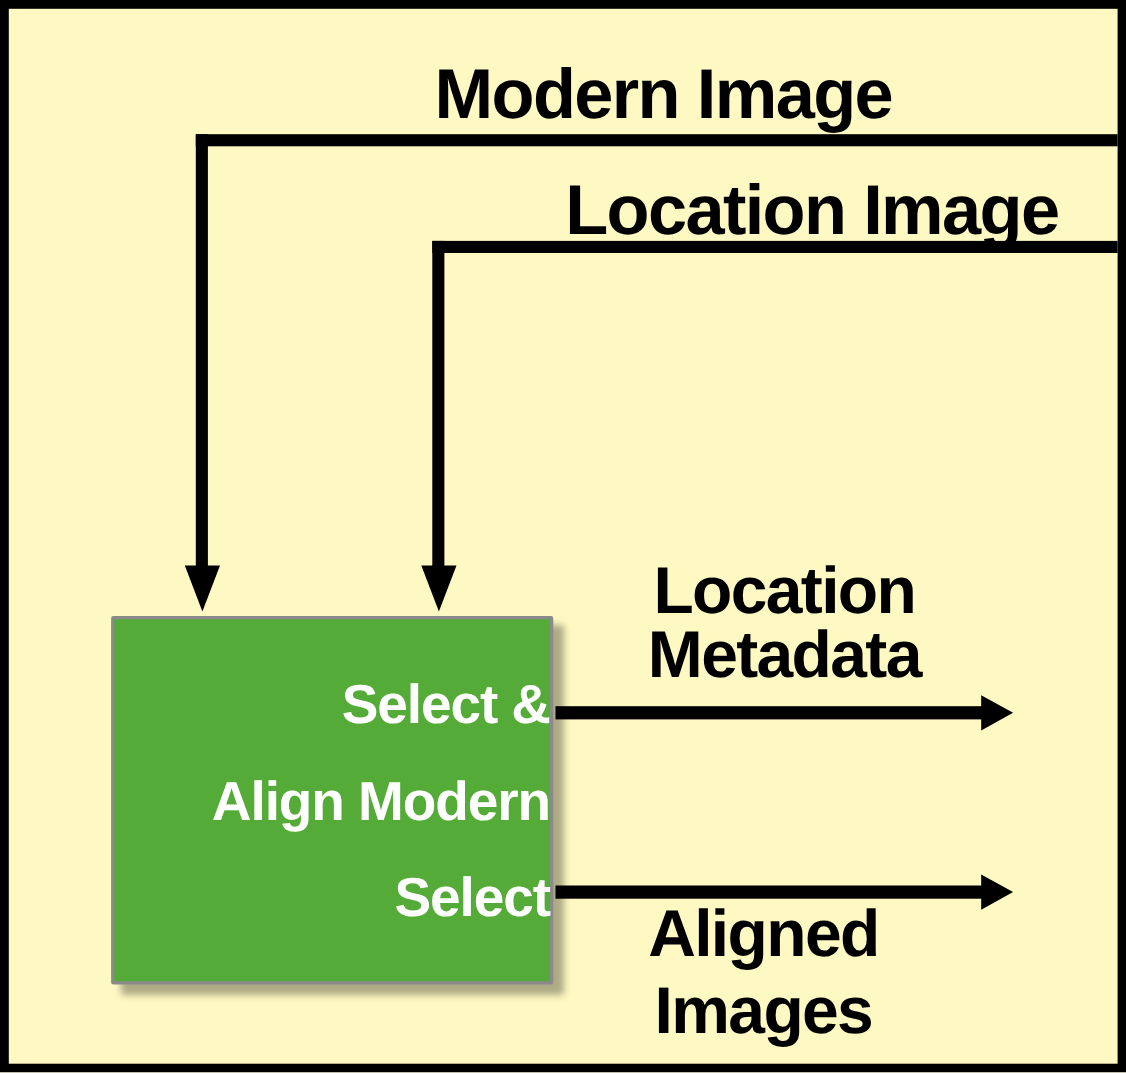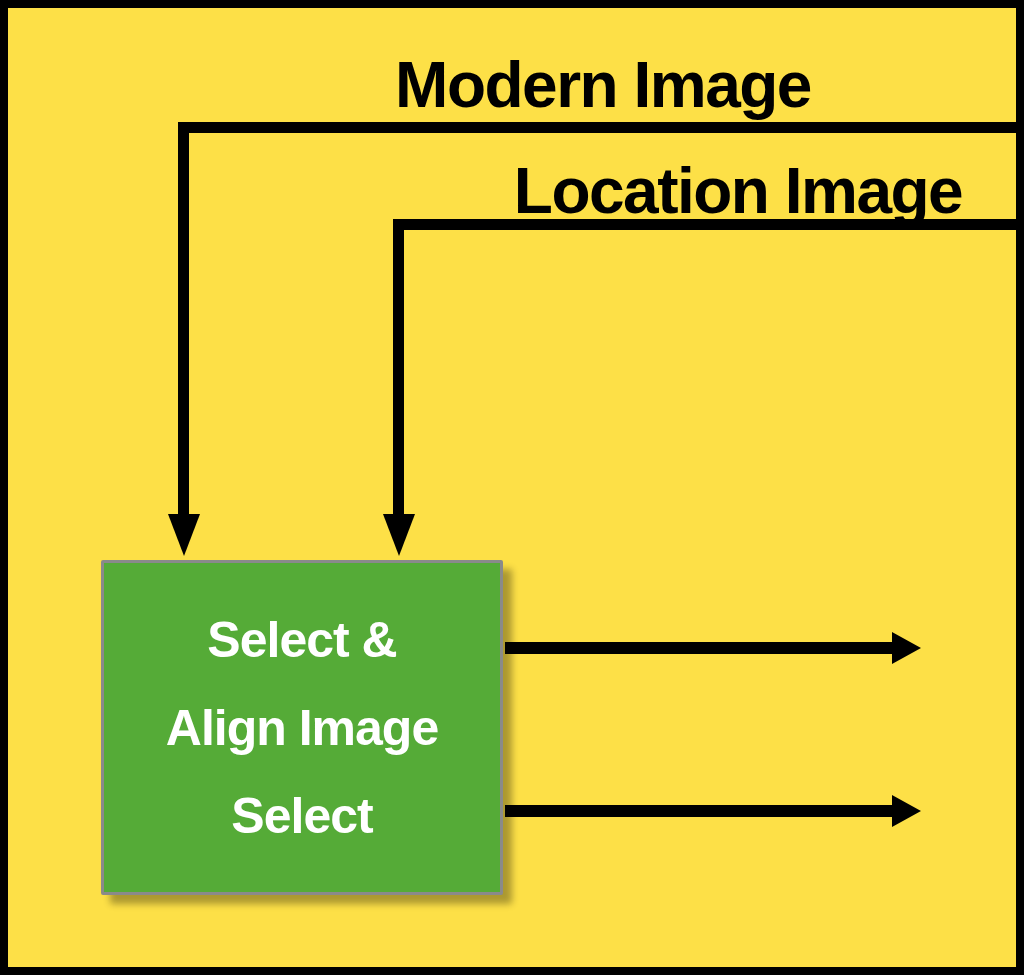--- a/index.html
+++ b/index.html
@@ -5,21 +5,21 @@
   html, body {
     margin: 0;
     padding: 0;
     background: #ffffff;
   }
   #canvas {
     position: relative;
     width: 1024px;
     height: 975px;
     box-sizing: border-box;
-    background: #fde047;
+    background: #fef9c3;
     border: 8px solid #000000;
     overflow: hidden;
     font-family: "Liberation Sans", "DejaVu Sans", sans-serif;
   }
   
   .flow-label {
     position: absolute;
     color: #000000;
     font-weight: bold;
     text-align: center;
@@ -63,21 +63,21 @@
     top: 552px;
     width: 402px;
     height: 335px;
     box-sizing: border-box;
     background: #55ab37;
     border: 3px solid #8a8a8a;
     border-radius: 2px;
     box-shadow: 9px 9px 7px rgba(0, 0, 0, 0.32);
     display: flex;
     flex-direction: column;
-    align-items: center;
+    align-items: flex-end;
     justify-content: center;
   }
   #process-box .box-line {
     color: #ffffff;
     font-weight: bold;
     font-size: 50px;
     line-height: 88px;
     letter-spacing: -1px;
     text-align: center;
     white-space: nowrap;
@@ -93,23 +93,31 @@
   <div class="conn" style="left: 170px; top: 114px; width: 11px; height: 394px;"></div>
   <div class="arrowhead-down" style="left: 160px; top: 506px;"></div>
 
   <div class="flow-label input-label" style="left: 475px; top: 150px; width: 510px;">Location Image</div>
   <div class="conn" style="left: 385px; top: 211px; width: 631px; height: 11px;"></div>
   <div class="conn" style="left: 385px; top: 211px; width: 11px; height: 297px;"></div>
   <div class="arrowhead-down" style="left: 375px; top: 506px;"></div>
 
   <div id="process-box">
     <span class="box-line">Select &amp;</span>
-    <span class="box-line">Align Image</span>
+    <span class="box-line">Align Modern</span>
     <span class="box-line">Select</span>
   </div>
 
+  <div class="flow-label output-label" style="left: 505px; top: 500px; width: 400px; line-height: 58px;">
+    <span class="lbl-line">Location</span>
+    <span class="lbl-line">Metadata</span>
+  </div>
   <div class="conn" style="left: 497px; top: 634px; width: 388px; height: 12px;"></div>
   <div class="arrowhead-right" style="left: 884px; top: 624px;"></div>
 
   <div class="conn" style="left: 497px; top: 797px; width: 388px; height: 12px;"></div>
   <div class="arrowhead-right" style="left: 884px; top: 787px;"></div>
+  <div class="flow-label output-label" style="left: 486px; top: 806px; width: 400px; line-height: 70px;">
+    <span class="lbl-line">Aligned</span>
+    <span class="lbl-line">Images</span>
+  </div>
 
 </div>
 
 </body></html>

